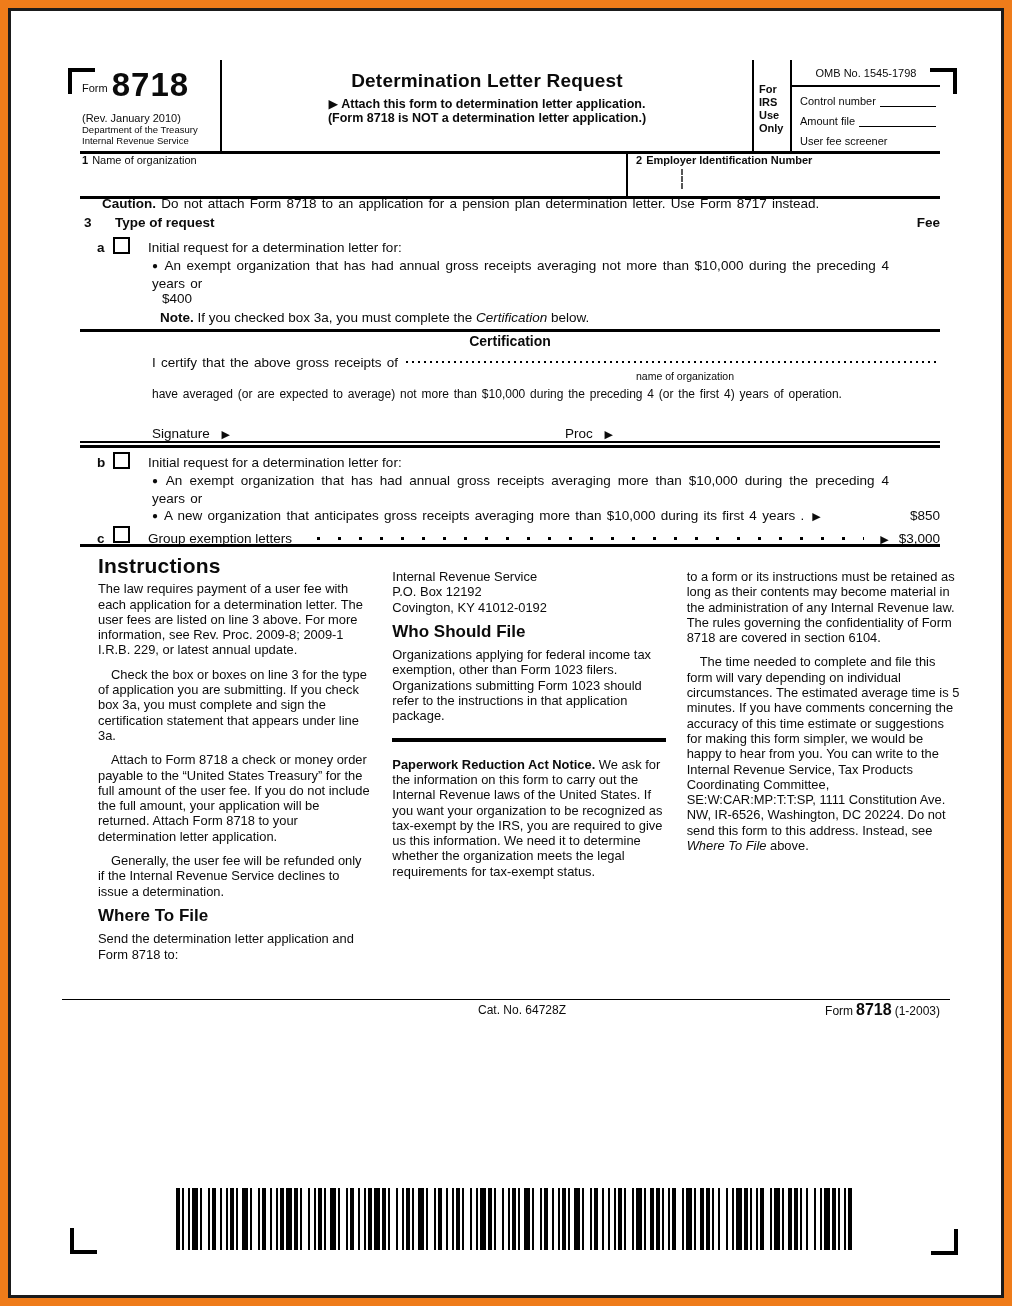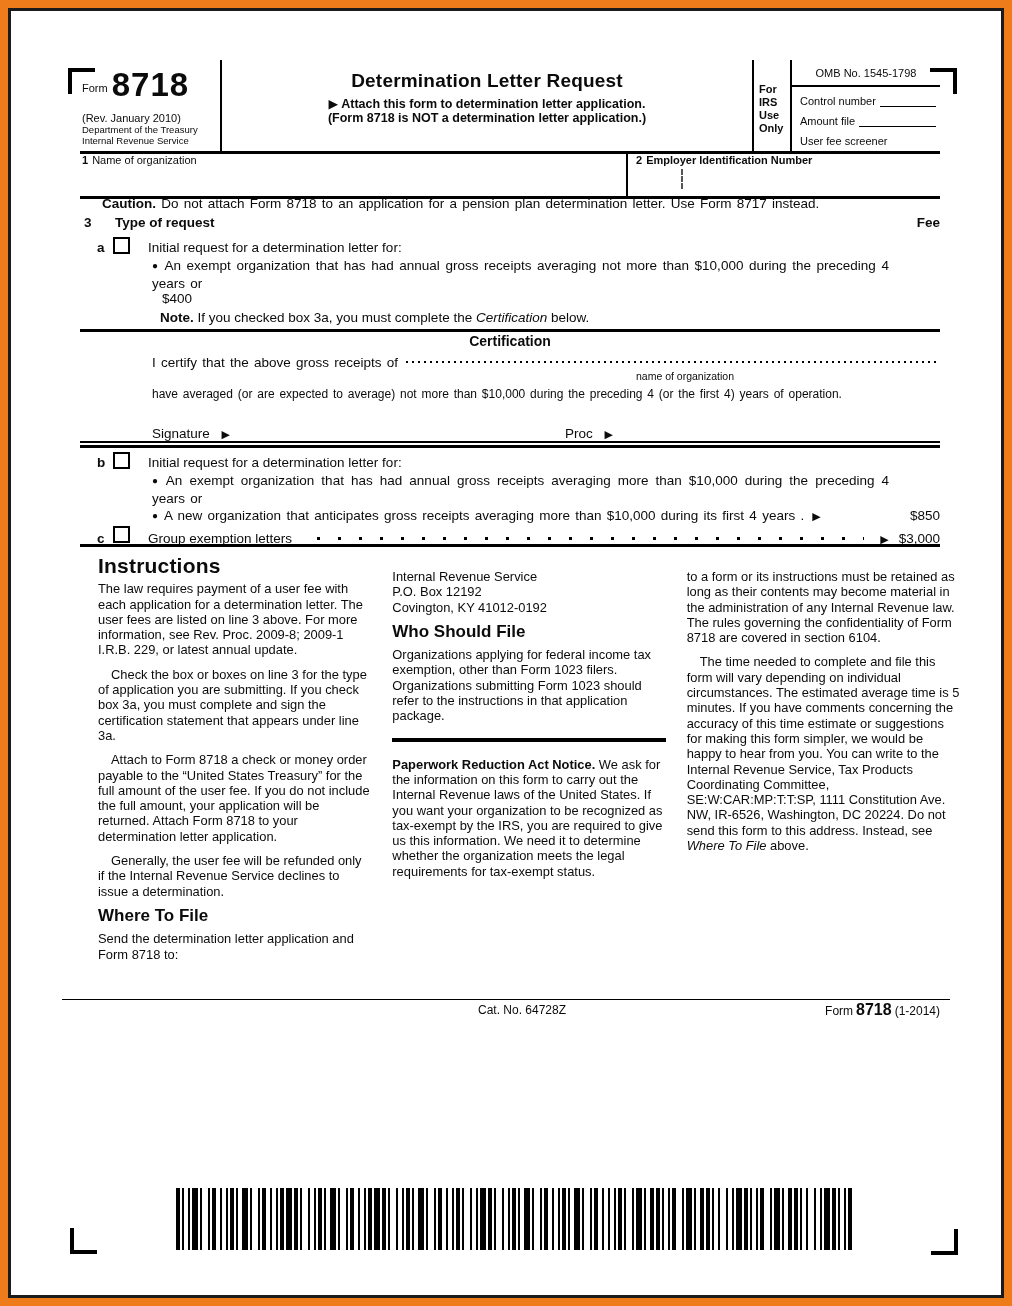--- a/index.html
+++ b/index.html
@@ -236,21 +236,21 @@
   </div>
   <div class="col pad-top">
     <p>to a form or its instructions must be retained as long as their contents may become material in the administration of any Internal Revenue law. The rules governing the confidentiality of Form 8718 are covered in section 6104.</p>
     <p class="indent"><span>The time needed to complete and file this form will vary depending on individual circumstances. The estimated average time is 5 minutes. If you have comments concerning the accuracy of this time estimate or suggestions for making this form simpler, we would be happy to hear from you. You can write to the Internal Revenue Service, Tax Products Coordinating Committee, SE:W:CAR:MP:T:T:SP, 1111 Constitution Ave. NW, IR-6526, Washington, DC 20224. Do not send this form to this address. Instead, see </span><i>Where To File</i><span> above.</span></p>
   </div>
 </div>
 
 <div class="hline" style="top:999px;left:62px;width:888px;height:1px;"></div>
 <div class="footer-catno">Cat. No. 64728Z</div>
 <div class="footer-form">
-  <span>Form</span><span class="fnum">8718</span><span>(1-2014)</span>
+  <span>Form</span><span class="fnum">8718</span><span>(1-2003)</span>
 </div>
 
 <div class="barcode">
     <div class="bc-bar" style="width: 4px;"></div>
     <div class="bc-space" style="width: 2px;"></div>
     <div class="bc-bar" style="width: 2px;"></div>
     <div class="bc-space" style="width: 4px;"></div>
     <div class="bc-bar" style="width: 2px;"></div>
     <div class="bc-space" style="width: 2px;"></div>
     <div class="bc-bar" style="width: 6px;"></div>

